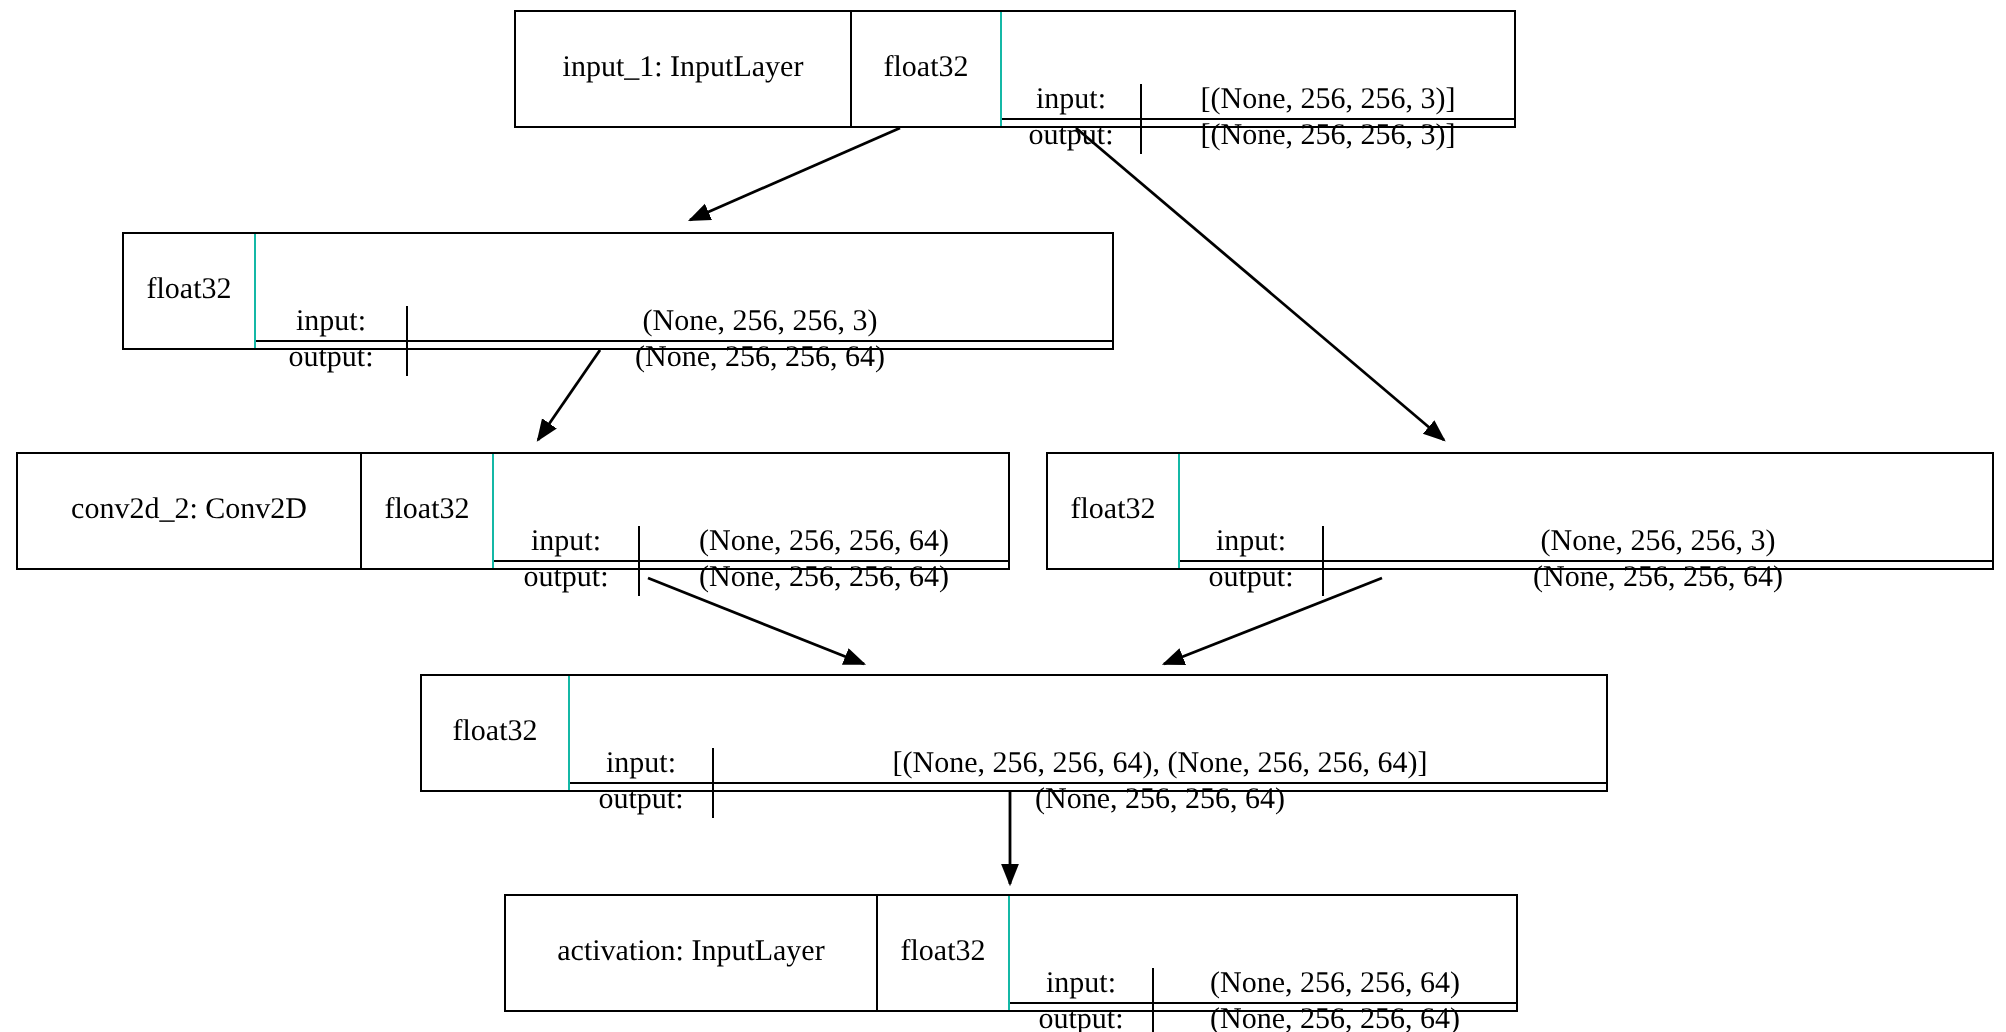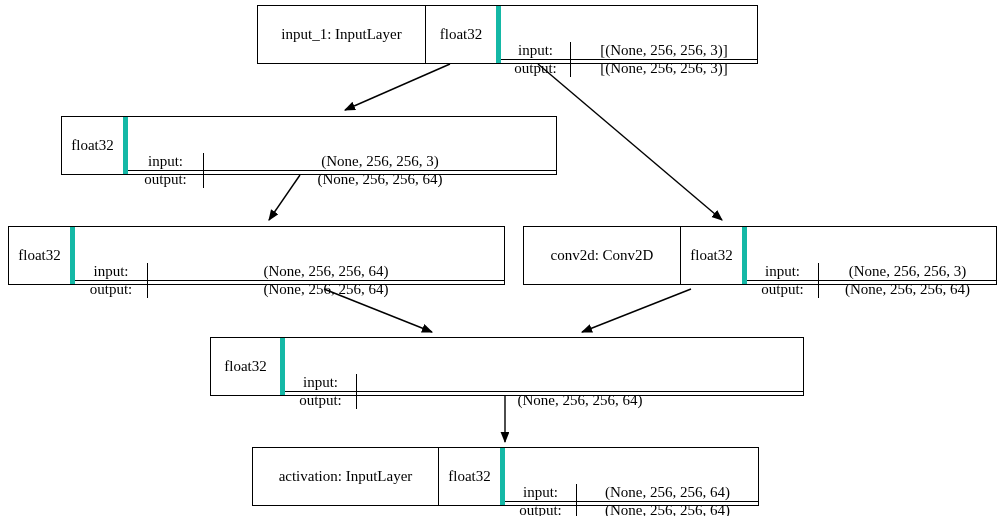--- a/index.html
+++ b/index.html
@@ -42,21 +42,21 @@
     align-items: center;
     justify-content: center;
     box-sizing: border-box;
     padding: 0 8px;
     white-space: nowrap;
   }
   .cell-name {
     border-right: 1px solid #000000;
   }
   .cell-dtype {
-    border-right: 5px solid #14b8a6;
+    border-right: 1px solid #14b8a6;
   }
   .io-block {
     display: flex;
     flex-direction: column;
     flex: 1 1 auto;
   }
   .io-row {
     display: flex;
     flex-direction: row;
     flex: 1 1 50%;
@@ -145,53 +145,54 @@
         <div class="io-value">(None, 256, 256, 3)</div>
       </div>
       <div class="io-row">
         <div class="io-label" style="width:76px;">output:</div>
         <div class="io-value">(None, 256, 256, 64)</div>
       </div>
     </div>
   </div>
 
   <div class="node" style="left:8px; top:226px; width:497px; height:59px;">
+    <div class="cell-name" style="width:172px;">conv2d_2: Conv2D</div>
     <div class="cell-dtype" style="width:66px;">float32</div>
     <div class="io-block">
       <div class="io-row top">
         <div class="io-label" style="width:73px;">input:</div>
         <div class="io-value">(None, 256, 256, 64)</div>
       </div>
       <div class="io-row">
         <div class="io-label" style="width:73px;">output:</div>
         <div class="io-value">(None, 256, 256, 64)</div>
       </div>
     </div>
   </div>
 
   <div class="node" style="left:523px; top:226px; width:474px; height:59px;">
-    <div class="cell-name" style="width:157px;">conv2d: Conv2D</div>
     <div class="cell-dtype" style="width:66px;">float32</div>
     <div class="io-block">
       <div class="io-row top">
         <div class="io-label" style="width:72px;">input:</div>
         <div class="io-value">(None, 256, 256, 3)</div>
       </div>
       <div class="io-row">
         <div class="io-label" style="width:72px;">output:</div>
         <div class="io-value">(None, 256, 256, 64)</div>
       </div>
     </div>
   </div>
 
   <div class="node" style="left:210px; top:337px; width:594px; height:59px;">
     <div class="cell-dtype" style="width:74px;">float32</div>
     <div class="io-block">
       <div class="io-row top">
         <div class="io-label" style="width:72px;">input:</div>
+        <div class="io-value">[(None, 256, 256, 64), (None, 256, 256, 64)]</div>
       </div>
       <div class="io-row">
         <div class="io-label" style="width:72px;">output:</div>
         <div class="io-value">(None, 256, 256, 64)</div>
       </div>
     </div>
   </div>
 
   <div class="node" style="left:252px; top:447px; width:507px; height:59px;">
     <div class="cell-name" style="width:186px;">activation: InputLayer</div>

